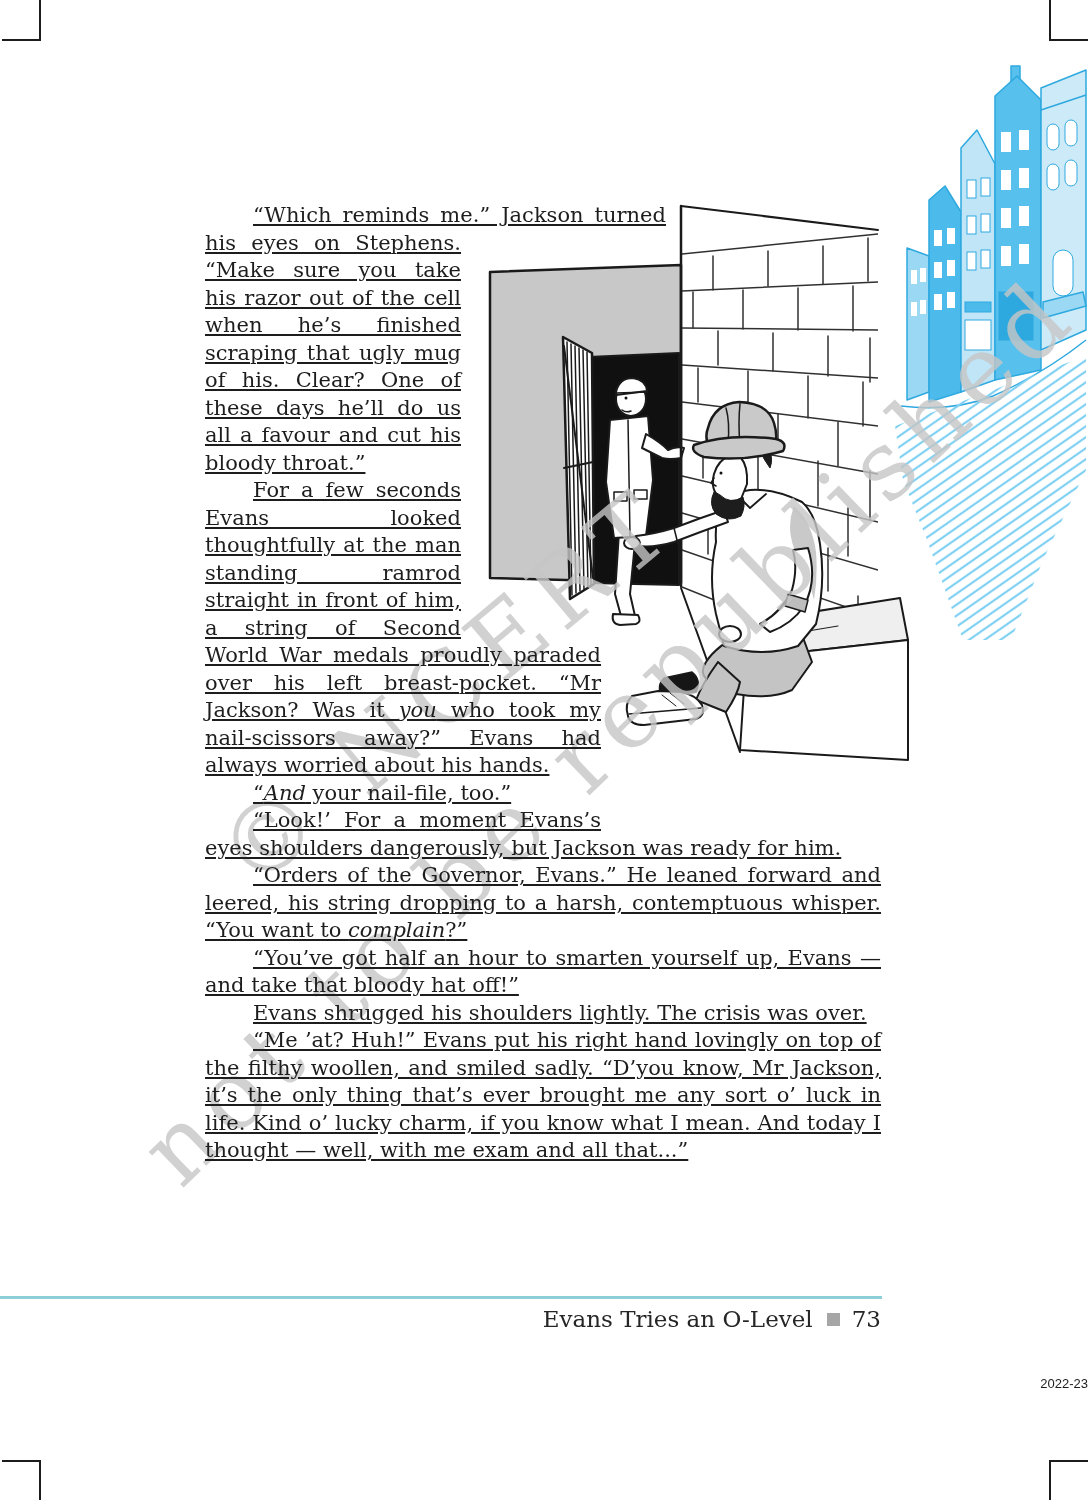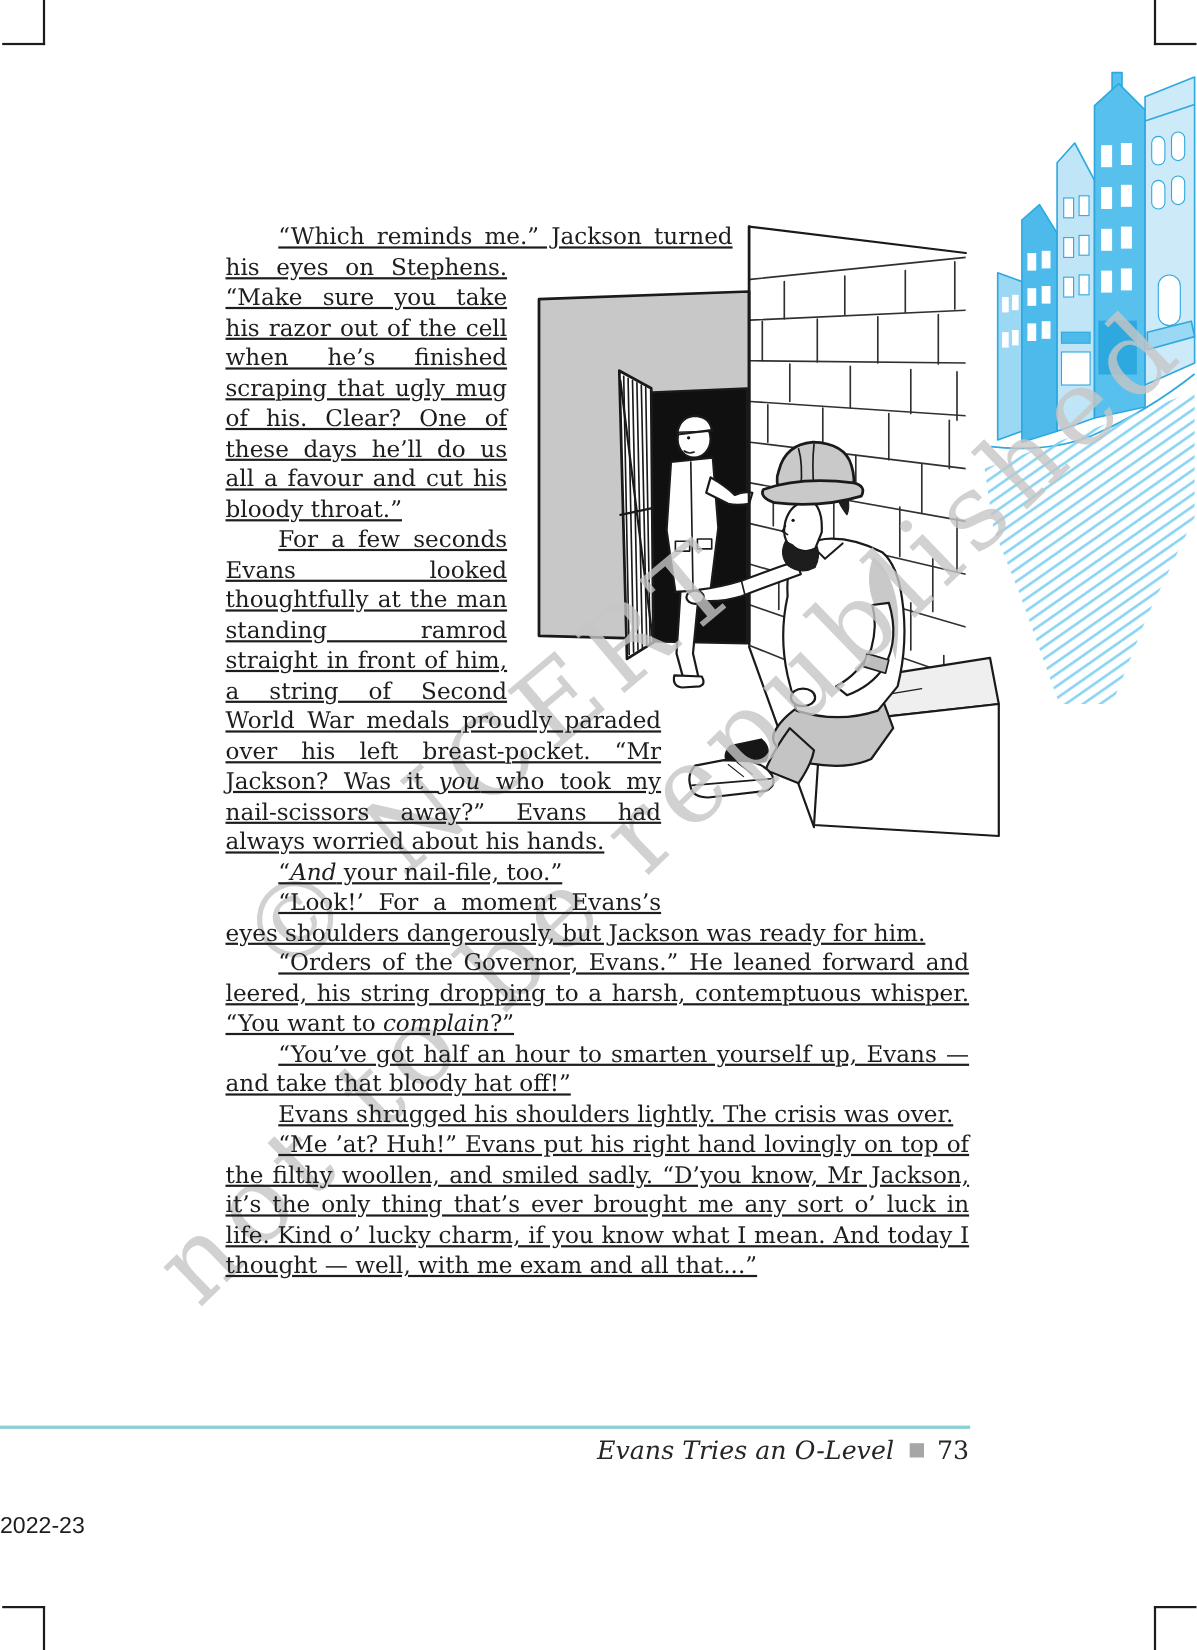--- a/index.html
+++ b/index.html
@@ -31,24 +31,24 @@
   .story .it{font-style:italic;}
   .sp{float:right;clear:right;}
   .sp-a{width:215px;height:28px;}
   .sp-b{width:420px;height:385px;}
   .sp-c{width:280px;height:193px;}
 
   
   .rule{position:absolute;left:0;top:1296px;width:882px;height:3px;background:#8ccfd6;z-index:3;}
   .footer{position:absolute;left:0;top:1306px;width:881px;text-align:right;z-index:3;
           font-family:"DejaVu Serif",serif;font-size:23px;color:#262626;}
-  .footer .title{font-style:italic;margin-left:16px;}
+  .footer .title{margin-left:16px;}
   .footer .sq{display:inline-block;width:13px;height:13px;background:#a6a6a6;margin:0 12px 1px 14px;}
-  .year{position:absolute;left:0;top:1376px;width:1088px;text-align:left;z-index:3;
-        font-family:"Liberation Sans",sans-serif;font-size:21px;color:#1d1d1d;}
+  .year{position:absolute;left:0;top:1376px;width:1088px;text-align:right;z-index:3;
+        font-family:"Liberation Sans",sans-serif;font-size:13px;color:#1d1d1d;}
 </style>
 </head>
 <body>
 
 <div class="page">
 
   <div class="crop crop-tl"></div>
   <div class="crop crop-tr"></div>
   <div class="crop crop-bl"></div>
   <div class="crop crop-br"></div>

